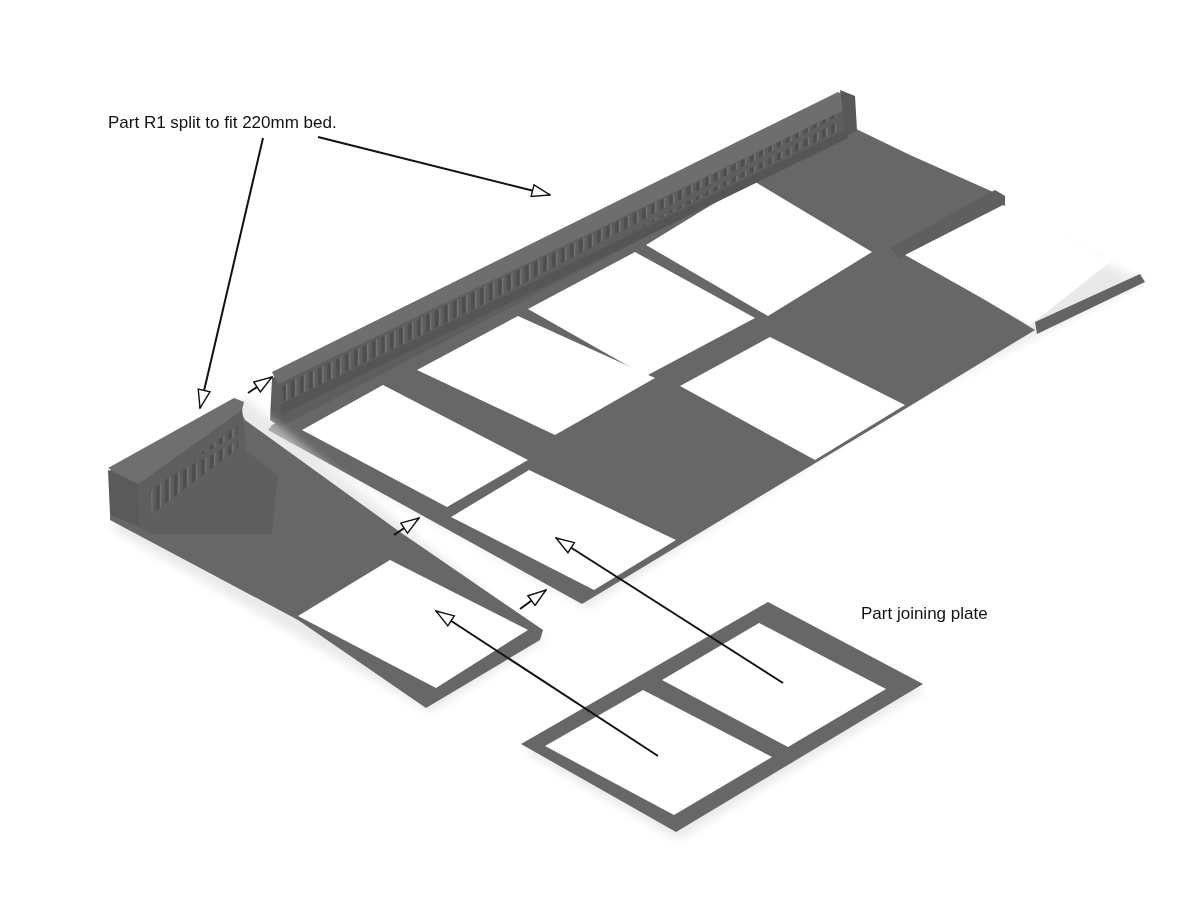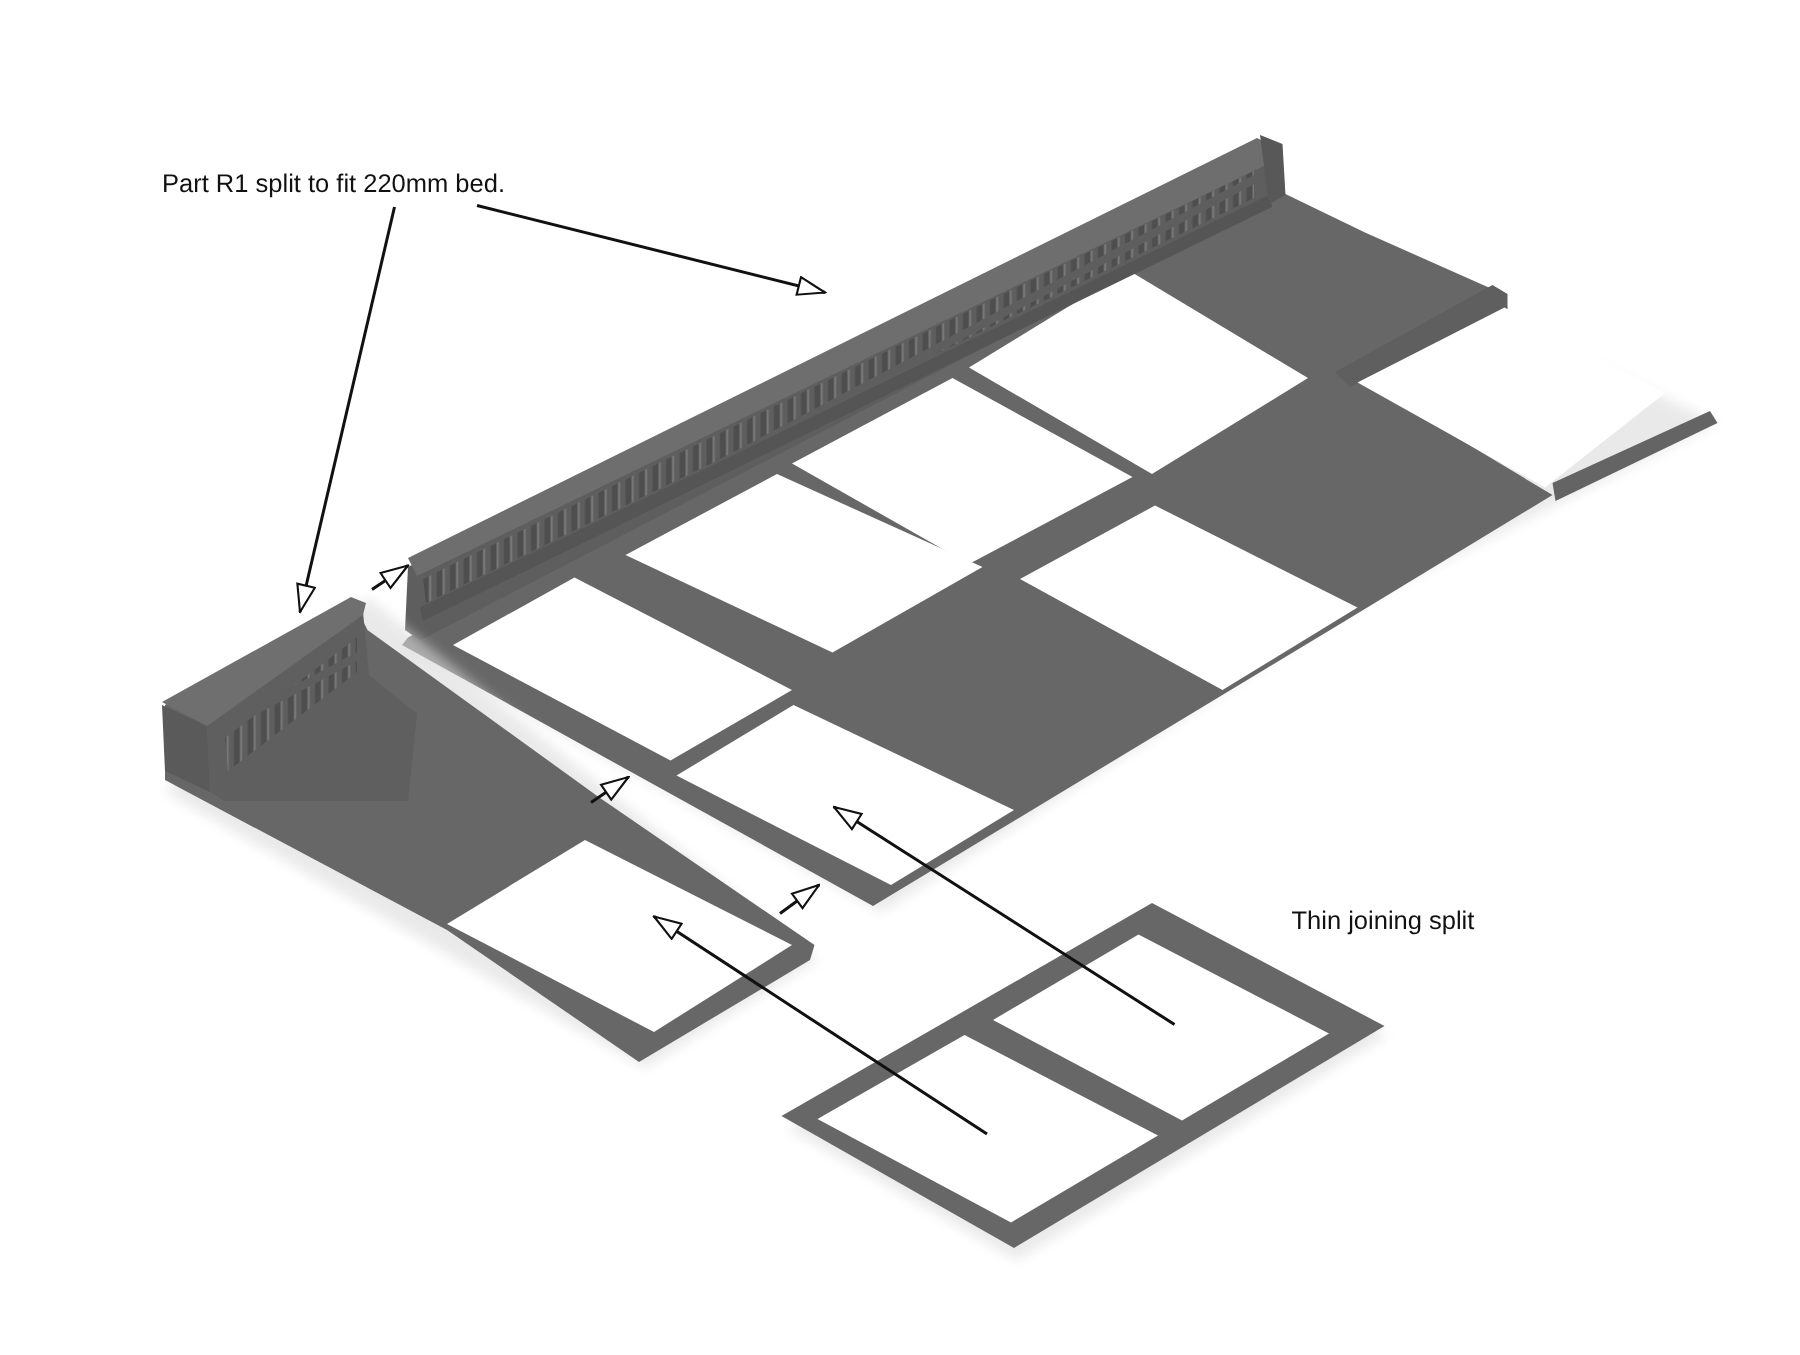--- a/index.html
+++ b/index.html
@@ -91,14 +91,14 @@
       <line x1="308" y1="137" x2="540" y2="195" marker-end="url(#hollow-arrow)"></line>
       <line x1="238" y1="393" x2="262" y2="377" marker-end="url(#hollow-arrow)"></line>
       <line x1="384" y1="535" x2="409" y2="518" marker-end="url(#hollow-arrow)"></line>
       <line x1="510" y1="609" x2="536" y2="590" marker-end="url(#hollow-arrow)"></line>
       <line x1="773" y1="683" x2="546" y2="538" marker-end="url(#hollow-arrow)"></line>
       <line x1="648" y1="756" x2="426" y2="611" marker-end="url(#hollow-arrow)"></line>
     </g>
   </svg>
 
   <div id="label-split" class="label">Part R1 split to fit 220mm bed.</div>
-  <div id="label-plate" class="label">Thin joining split</div>
+  <div id="label-plate" class="label">Part joining plate</div>
 </div>
 
 </body></html>

